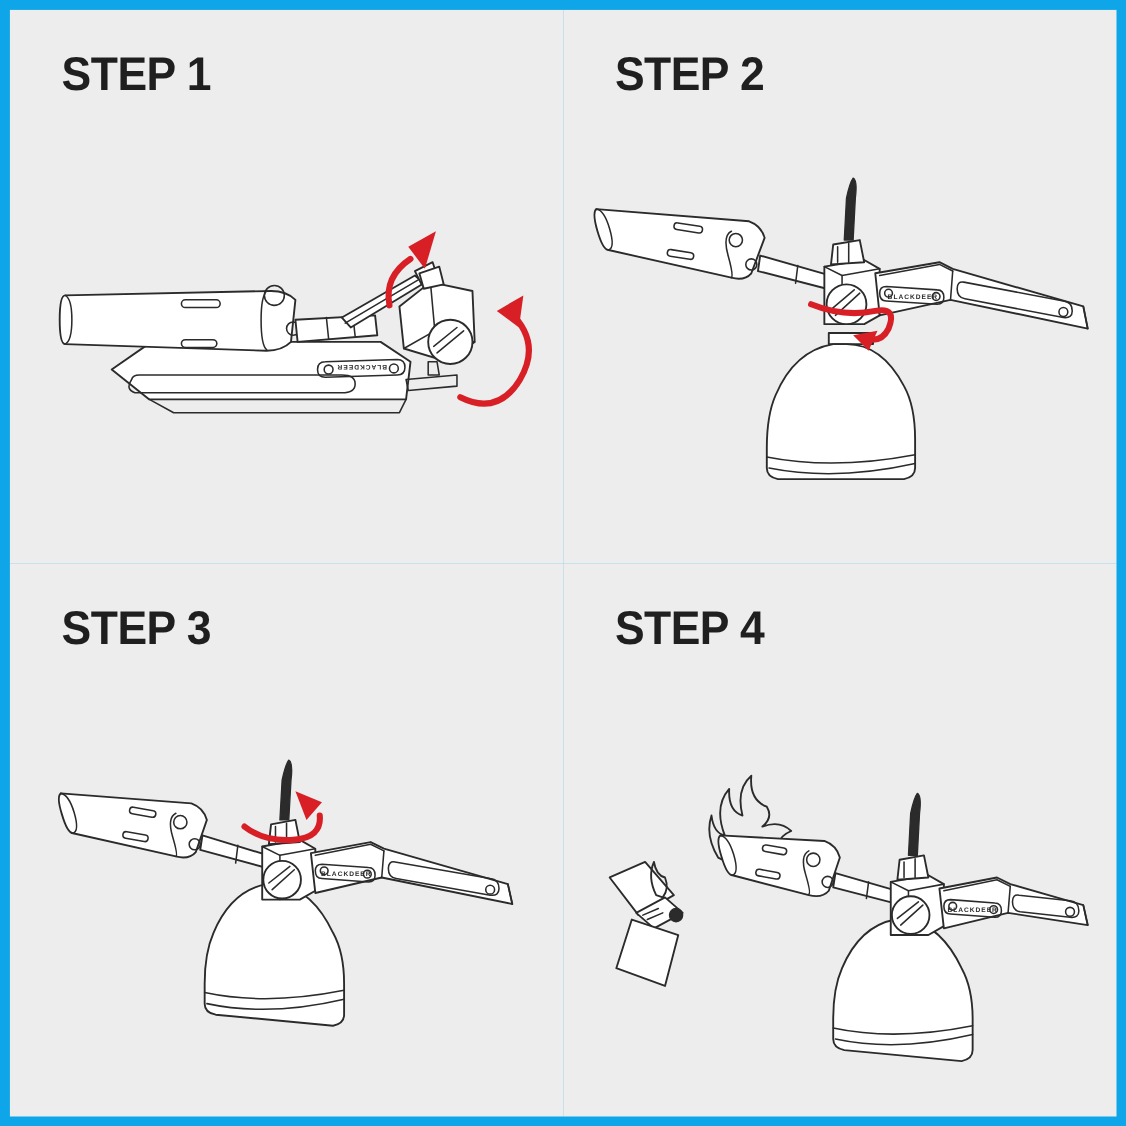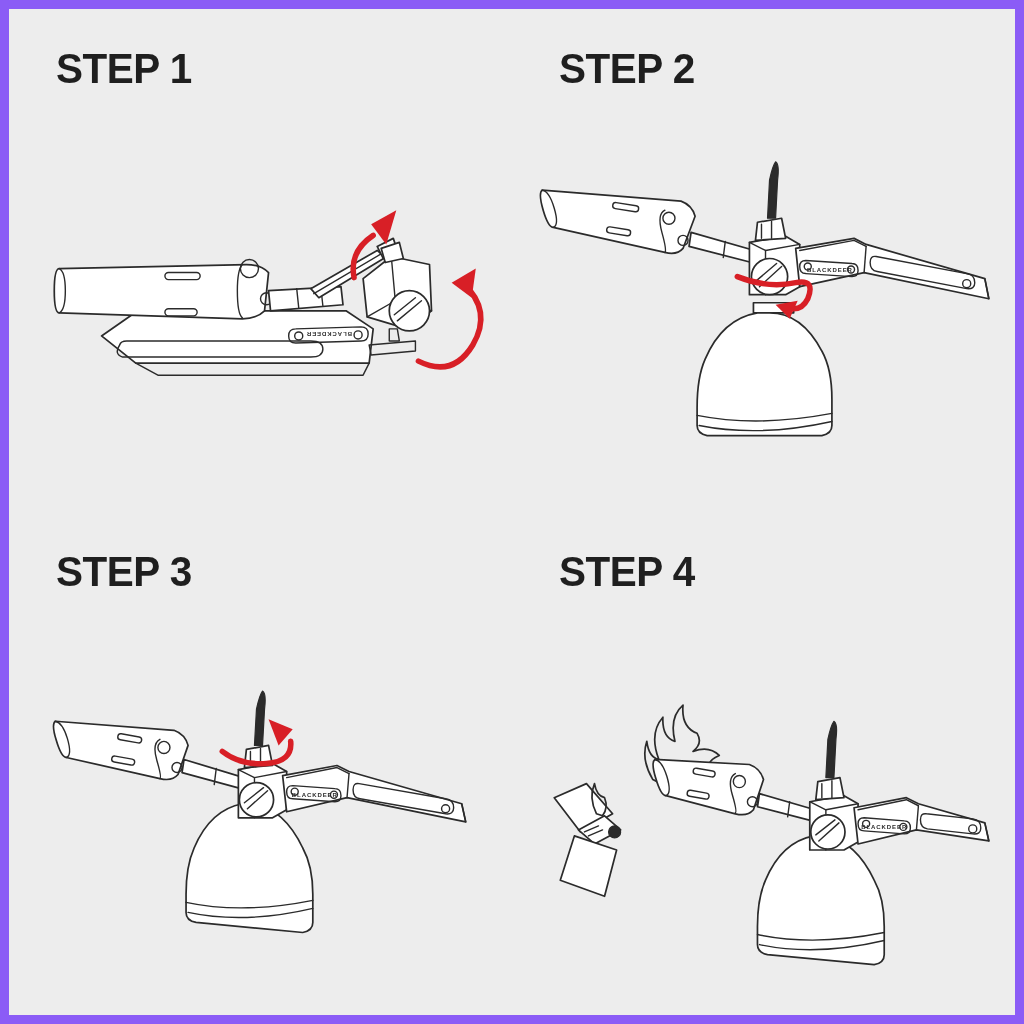--- a/index.html
+++ b/index.html
@@ -11,21 +11,21 @@
     overflow:hidden;
   }
   #sheet{
     position:relative;
     width:1024px;height:1024px;
     display:grid;
     grid-template-columns:1fr 1fr;
     grid-template-rows:1fr 1fr;
     padding:9px;
     box-sizing:border-box;
-    background:#8b5cf6;
+    background:#0ea5e9;
   }
   .panel{
     position:relative;
     background:#ededed;
     overflow:hidden;
   }
   .panel-title{
     position:absolute;
     left:47px;top:38px;
     font-size:43px;

